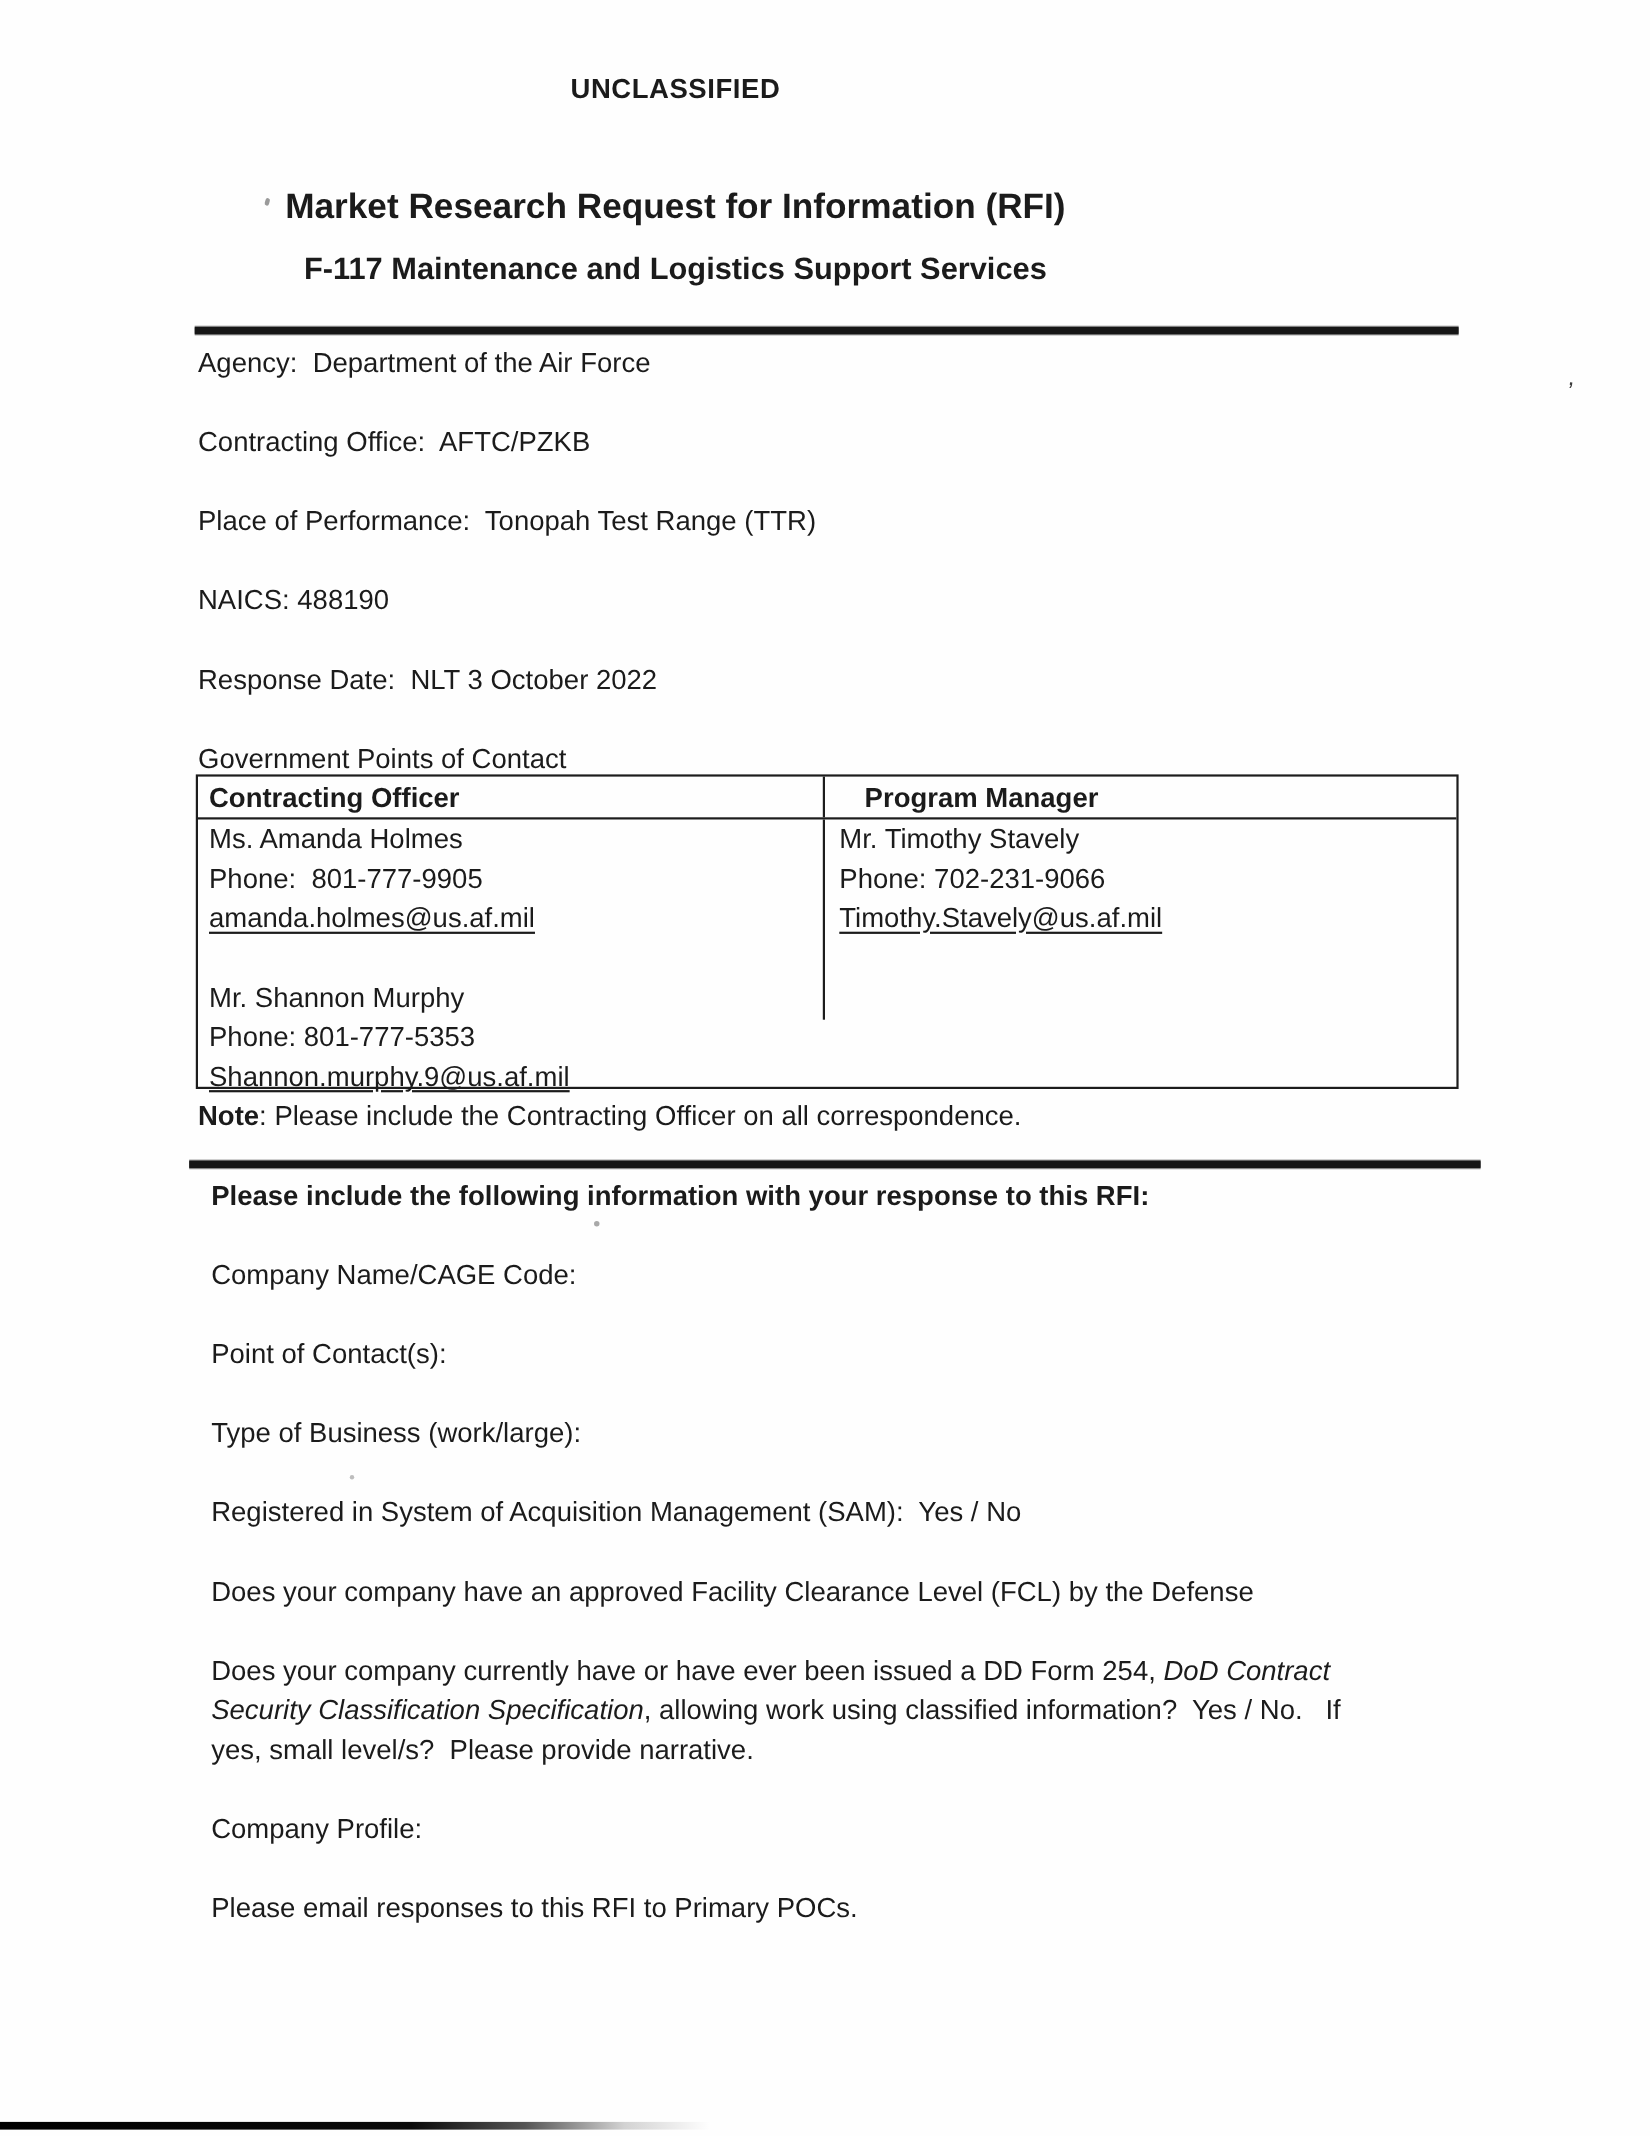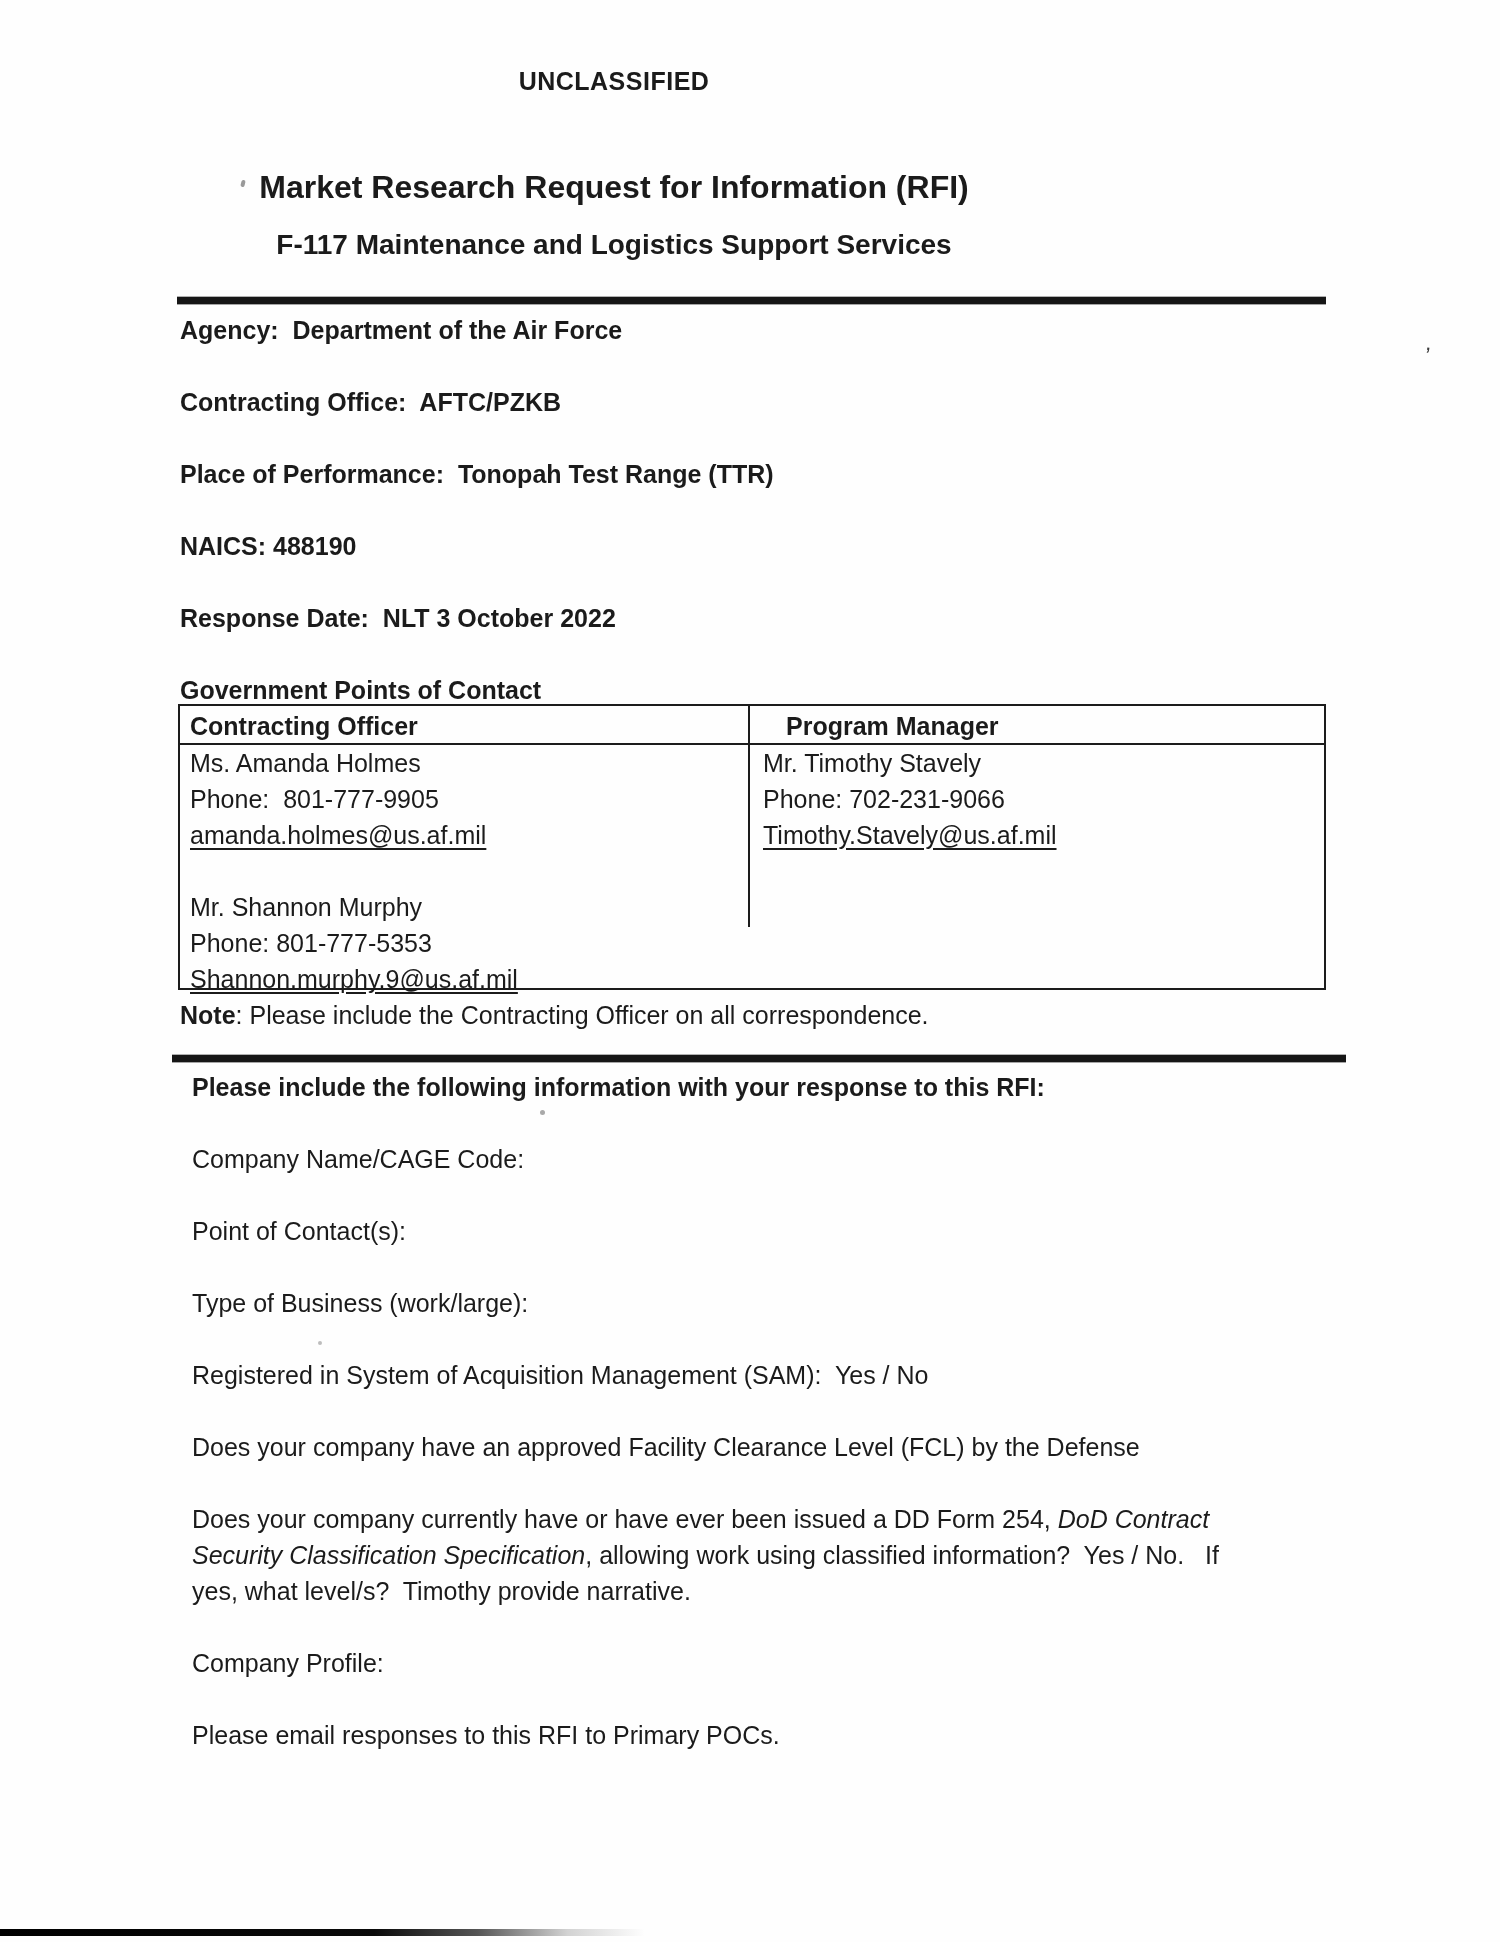--- a/index.html
+++ b/index.html
@@ -15,21 +15,21 @@
   .center{position:absolute;left:0;width:1228px;text-align:center;}
   .bold{font-weight:bold;}
   .classification{top:63px;font-size:25px;font-weight:bold;line-height:36px;letter-spacing:0.5px;}
   .doc-title{top:145px;font-size:32px;font-weight:bold;line-height:36px;margin-top:24px;}
   .doc-subtitle{top:227px;font-size:28px;font-weight:bold;line-height:36px;}
   .rule{position:absolute;background:#161616;box-shadow:0 1px 0 rgba(0,0,0,0.35), 0 -1px 0 rgba(60,60,60,0.4);}
   .rule1{left:177px;top:297px;width:1149px;height:7px;}
   .rule2{left:172px;top:1055px;width:1174px;height:7px;}
   .body-text{font-size:25px;line-height:36px;}
   .details{position:absolute;left:180px;top:312px;width:1180px;}
-  .details .line{margin:0 0 36px 0;font-weight:bold;}
+  .details .line{margin:0 0 36px 0;}
   .contacts{
     position:absolute;left:178px;top:704px;width:1148px;height:286px;
     border:2px solid #1c1c1c;box-sizing:border-box;
   }
   .contacts .hdr{display:flex;border-bottom:2px solid #1c1c1c;height:37px;gap:26px;}
   .contacts .hdr .hcell{font-weight:bold;font-size:25px;line-height:36px;padding:2px 0 0 10px;box-sizing:border-box;}
   .contacts .bodyrow{display:flex;height:182px;}
   .cell-left{width:570px;border-right:2px solid #1c1c1c;box-sizing:border-box;padding-left:10px;}
   .cell-right{flex:1;box-sizing:border-box;padding-left:13px;}
   .contacts .cl{font-size:25px;line-height:36px;white-space:pre-wrap;}
@@ -101,21 +101,21 @@
     <div class="para t">Company Name/CAGE Code:</div>
     <div class="para t">Point of Contact(s):</div>
     <div class="para t">Type of Business (work/large):</div>
     <div class="para t">Registered in System of Acquisition Management (SAM):  Yes / No</div>
     <div class="para">
       <div class="t">Does your company have an approved Facility Clearance Level (FCL) by the Defense</div>
     </div>
     <div class="para">
       <div><span class="t">Does your company currently have or have ever been issued a DD Form 254, </span><span class="italic t">DoD Contract</span></div>
       <div><span class="italic t">Security Classification Specification</span><span class="t">, allowing work using classified information?  Yes / No.   If</span></div>
-      <div class="t">yes, what level/s?  Timothy provide narrative.</div>
+      <div class="t">yes, small level/s?  Please provide narrative.</div>
     </div>
     <div class="para t">Company Profile:</div>
     <div class="para t">Please email responses to this RFI to Primary POCs.</div>
   </div>
 
   <div class="artifact a-comma t">,</div>
   <div class="artifact a-speck1"></div>
   <div class="artifact a-speck2"></div>
   <div class="artifact a-speck3"></div>
   <div class="bottom-scan"></div>

